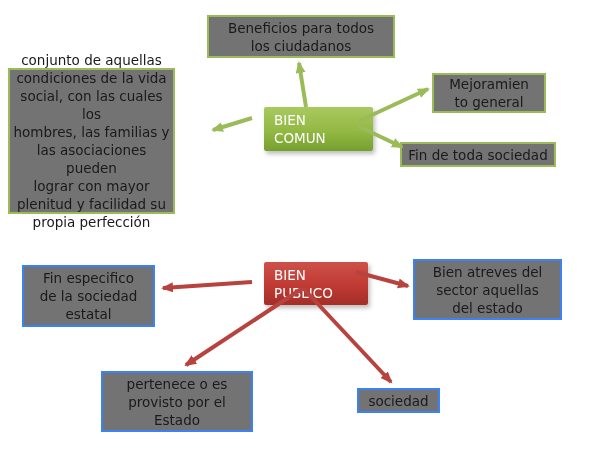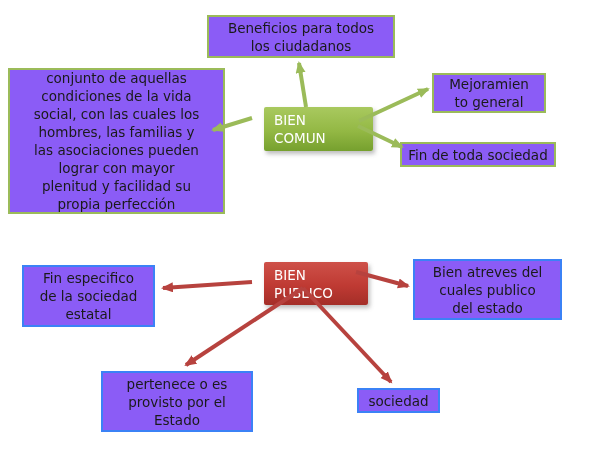--- a/index.html
+++ b/index.html
@@ -1,39 +1,39 @@
 <!DOCTYPE html>
 <html><head>
 <meta charset="utf-8">
 <style>
   html,body{margin:0;padding:0;background:#fff;}
   .canvas{
     position:relative;width:600px;height:450px;background:#ffffff;
     font-family:"DejaVu Sans","Liberation Sans",sans-serif;overflow:hidden;
   }
   .tbox{
-    position:absolute;box-sizing:border-box;background:#8b5cf6;
+    position:absolute;box-sizing:border-box;background:#737373;
     display:flex;align-items:center;justify-content:center;
     text-align:center;color:#1a1a1a;font-size:13.5px;line-height:18px;
     padding:1px 2px;z-index:1;
   }
   .tbox span{white-space:pre-line;}
   .green-box{border:2px solid #9bbb59;}
   .red-box{border:2px solid #3b82f6;}
   .node{
     position:absolute;box-sizing:border-box;display:flex;flex-direction:column;
     justify-content:center;color:#ffffff;font-size:13.5px;line-height:18px;
     padding-left:10px;text-align:left;z-index:2;
     box-shadow:2px 3px 4px rgba(110,110,110,0.45);border-radius:2px;margin-left:12px;
   }
   .node span{white-space:pre-line;}
   .node-green{background:linear-gradient(180deg,#a9c95f 0%,#93b844 55%,#76a02e 100%);}
   .node-red{background:linear-gradient(180deg,#ce5149 0%,#bf3a33 55%,#a42e28 100%);}
   
-  #box-definicion{left:8px;top:68px;width:217px;height:146px;}
+  #box-definicion{left:8px;top:68px;width:167px;height:146px;}
   #box-beneficios{left:207px;top:15px;width:188px;height:43px;}
   #box-mejoramiento{left:432px;top:73px;width:114px;height:40px;}
   #box-fin-sociedad{left:400px;top:142px;width:156px;height:25px;}
   #node-bien-comun{left:252px;top:107px;width:109px;height:44px;}
   #box-fin-especifico{left:22px;top:265px;width:133px;height:62px;}
   #box-bien-atreves{left:413px;top:259px;width:149px;height:61px;}
   #box-pertenece{left:101px;top:371px;width:152px;height:61px;}
   #box-sociedad{left:357px;top:388px;width:83px;height:25px;}
   #node-bien-publico{left:252px;top:262px;width:104px;height:43px;}
   svg.connectors{position:absolute;left:0;top:0;z-index:5;pointer-events:none;}
@@ -69,21 +69,21 @@
 COMUN</span>
   </div>
 
   <div class="tbox red-box" id="box-fin-especifico">
     <span>Fin especifico
 de la sociedad
 estatal</span>
   </div>
   <div class="tbox red-box" id="box-bien-atreves">
     <span>Bien atreves del
-cuales publico
+sector aquellas
 del estado</span>
   </div>
   <div class="tbox red-box" id="box-sociedad">
     <span>sociedad</span>
   </div>
   <div class="tbox red-box" id="box-pertenece">
     <span>pertenece o es
 provisto por el
 Estado</span>
   </div>

